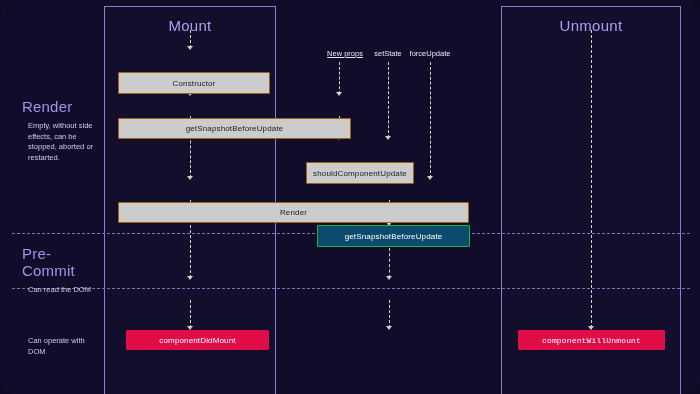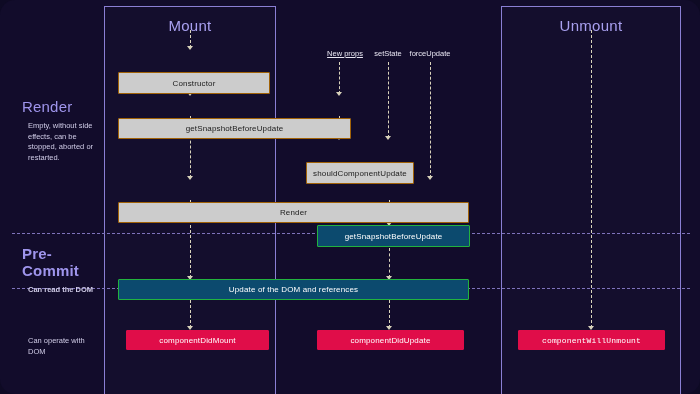--- a/index.html
+++ b/index.html
@@ -130,21 +130,21 @@
     <div class="column-title">Unmount</div>
   </div>
 
   <div class="divider" style="top:233px;"></div>
   <div class="divider" style="top:288px;"></div>
 
   <div class="phase" style="top:98px;">
     <p class="phase-title">Render</p>
     <p class="phase-desc">Empty, without side effects, can be stopped, aborted or restarted.</p>
   </div>
-  <div class="phase" style="top:245px;font-weight:bold;">
+  <div class="phase" style="top:245px;">
     <p class="phase-title">Pre-Commit</p>
     <p class="phase-desc">Can read the DOM</p>
   </div>
   <div class="phase" style="top:330px;">
     <p class="phase-desc">Can operate with DOM</p>
   </div>
 
   <div class="vline" style="left:190px; top:30px; height:18px;"></div>
   <div class="arrowhead" style="left:190px; top:46px;"></div>
 
@@ -194,21 +194,19 @@
   <div class="box gray" style="left:118px; top:49px; width:152px; height:22px;">Constructor</div>
 
   <div class="box gray" style="left:118px; top:95px; width:233px; height:21px;">getSnapshotBeforeUpdate</div>
 
   <div class="box gray" style="left:306px; top:139px; width:108px; height:22px;text-align:right;">shouldComponentUpdate</div>
 
   <div class="box gray" style="left:118px; top:179px; width:351px; height:21px;">Render</div>
 
   <div class="box green" style="left:317px; top:225px; width:153px; height:22px;">getSnapshotBeforeUpdate</div>
 
-  <div class="box green" style="left:118px; top:279px; width:351px; height:21px;">Update of the DOM and references</div>
 
   <div class="box pink" style="left:126px; top:330px; width:143px; height:20px;">componentDidMount</div>
 
-  <div class="box pink" style="left:317px; top:330px; width:147px; height:20px;">componentDidUpdate</div>
 
   <div class="box pink" style="left:518px; top:330px; width:147px; height:20px;font-family:Liberation Mono, monospace;">componentWillUnmount</div>
 
 </div>
 
 </body></html>

